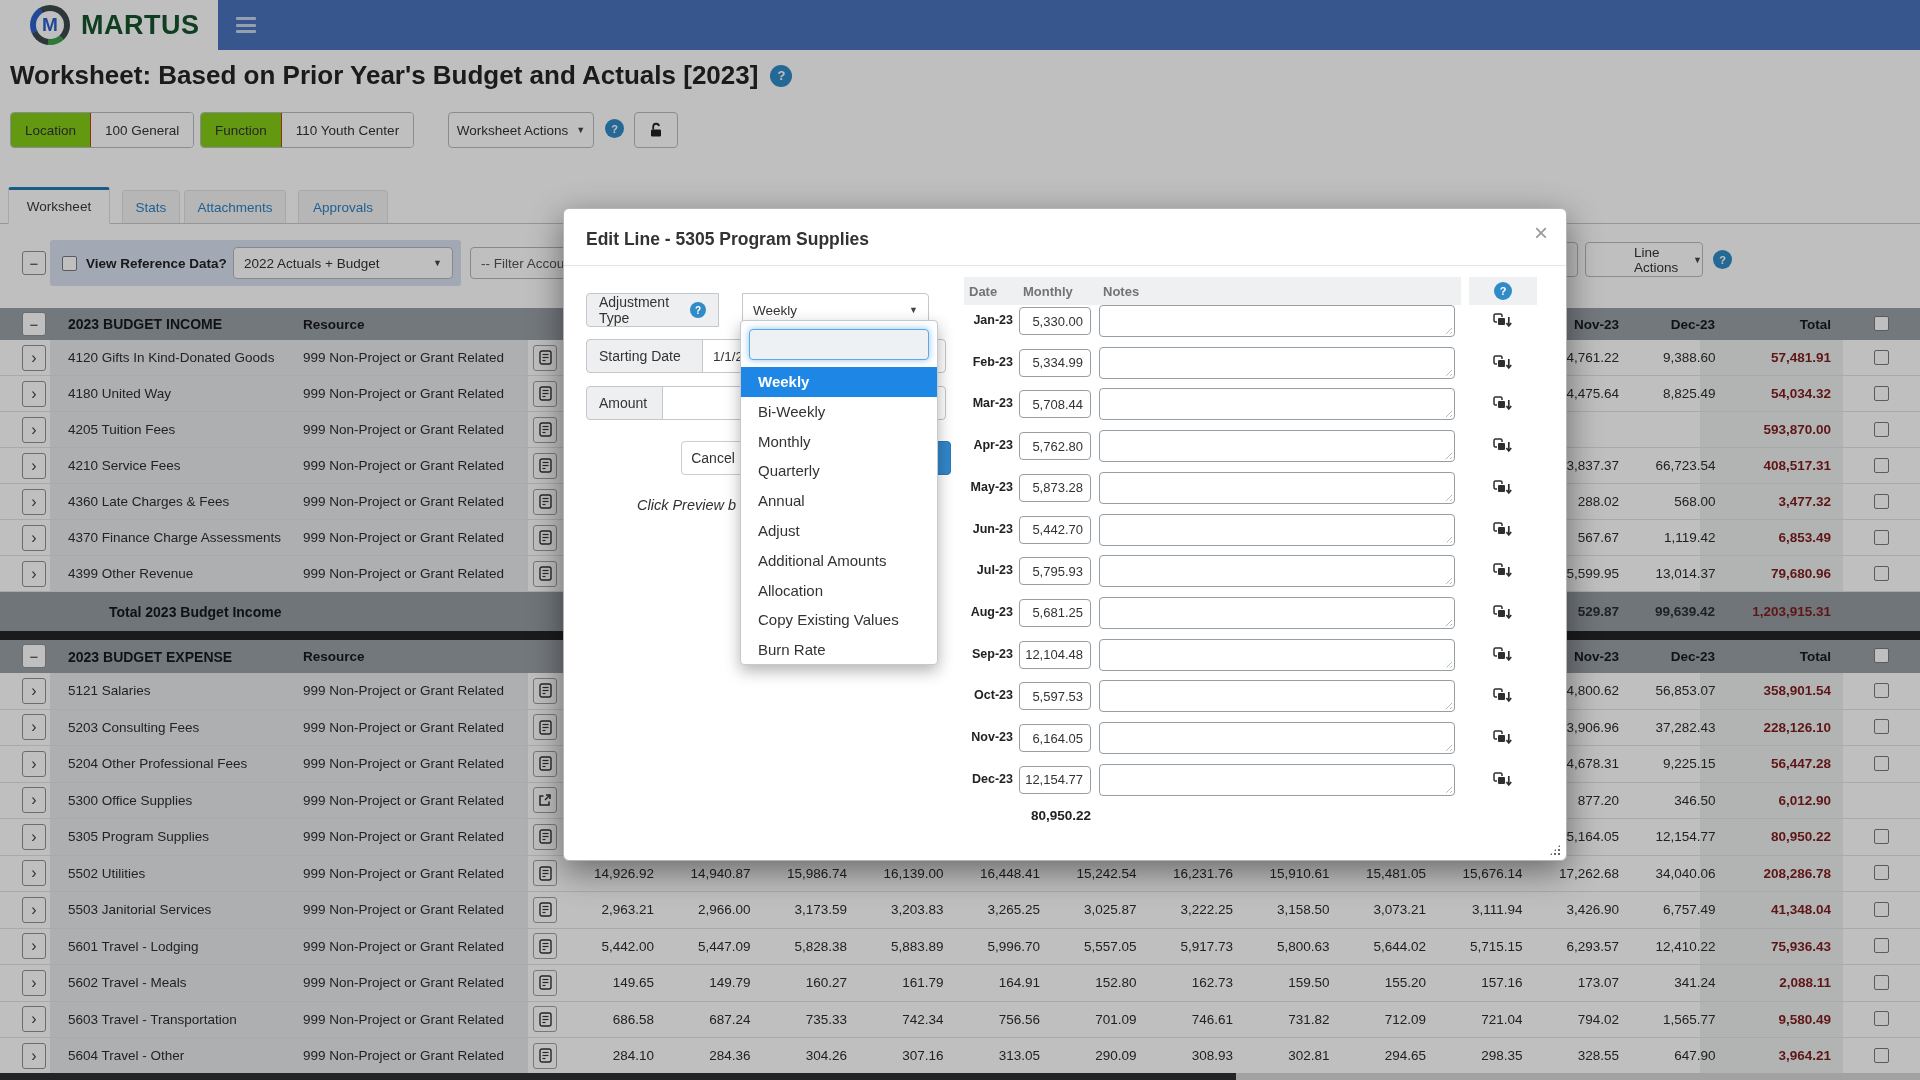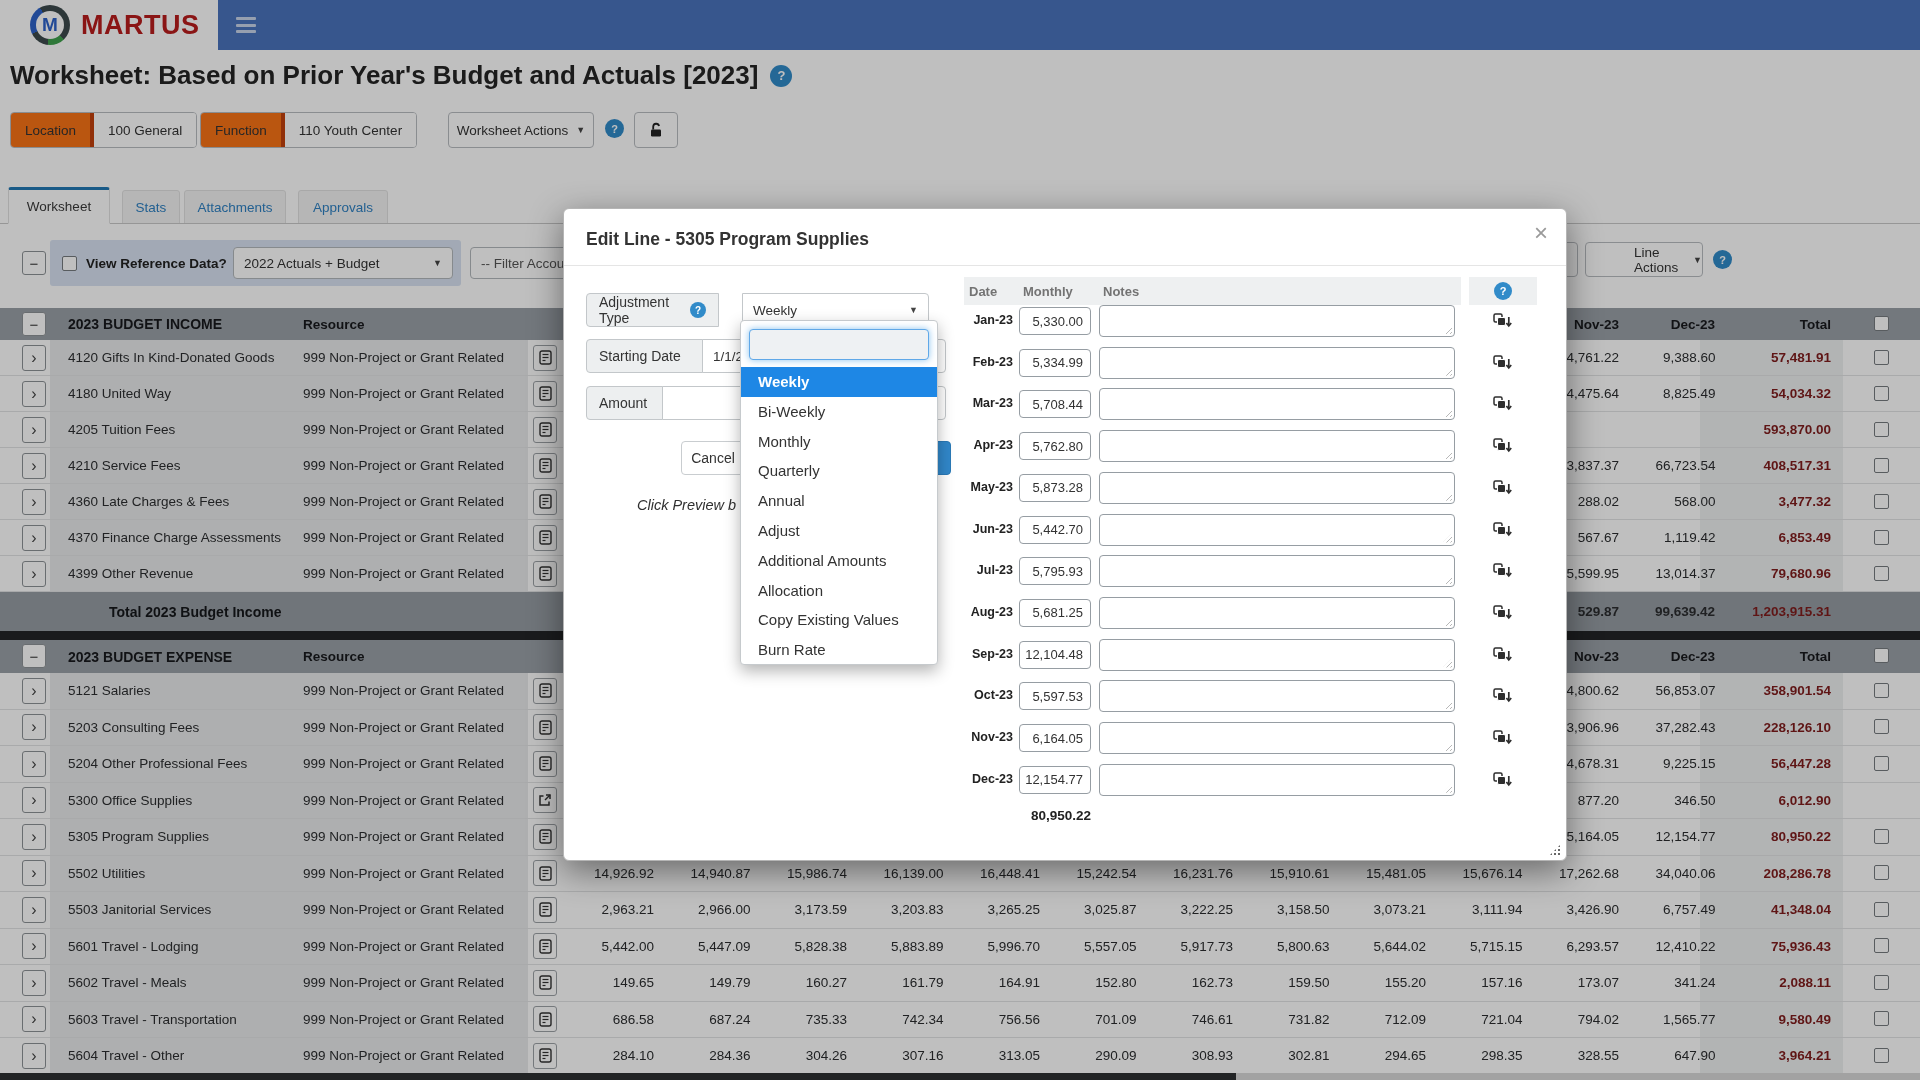--- a/index.html
+++ b/index.html
@@ -8,35 +8,35 @@
   .page *{box-sizing:border-box;}
 
   
   .navbar{position:absolute;left:0;top:0;width:1920px;height:50px;background:#4a73bd;}
   .brand{position:absolute;left:0;top:0;width:218px;height:50px;background:#fff;
          display:flex;align-items:center;gap:11px;padding-left:30px;}
   .logo{width:40px;height:40px;border-radius:50%;position:relative;
         background:conic-gradient(from -30deg,#3c4a4c 0 46%,#3fa14d 46% 60%,#3c4a4c 60% 76%,#2d62c9 76% 100%);}
   .logo::after{content:"M";position:absolute;left:6px;top:6px;right:6px;bottom:6px;background:#fff;
         border-radius:50%;color:#2d62c9;font-weight:800;font-size:19px;display:flex;align-items:center;justify-content:center;}
-  .wordmark{font-size:27px;font-weight:700;color:#b91c1c;letter-spacing:.5px;}
+  .wordmark{font-size:27px;font-weight:700;color:#14532d;letter-spacing:.5px;}
   .hamburger{position:absolute;left:236px;top:17px;width:20px;height:16px;display:flex;flex-direction:column;justify-content:space-between;cursor:pointer;}
   .hamburger span{display:block;height:3px;background:#c8d4ea;border-radius:1px;}
 
   
   .page-title{position:absolute;left:10px;top:60px;font-size:26px;font-weight:600;color:#252525;
               display:flex;align-items:center;gap:12px;}
   .q-icon{width:22px;height:22px;border-radius:50%;background:#318bc9;color:#fff;font-size:13px;font-weight:700;
           display:inline-flex;align-items:center;justify-content:center;flex:none;}
   .q-small{width:19px;height:19px;font-size:11px;}
 
   
   .btn-group{position:absolute;top:112px;height:36px;display:flex;border:1px solid #b9bdc1;border-radius:4px;
              overflow:hidden;font-size:13.5px;color:#333;background:#fff;}
-  .bg-label{background:#f97316;display:flex;align-items:center;padding:12px 14px;border-right:4px solid #c2410c;}
+  .bg-label{background:#84cc16;display:flex;align-items:center;padding:12px 14px;border-right:1px solid #c2410c;}
   .bg-value{background:#fff;display:flex;align-items:center;padding:0 14px;}
   #grp-location{left:10px;} #grp-function{left:200px;}
   .btn{border:1px solid #b9bdc1;background:#fff;border-radius:4px;font-size:13.5px;color:#333;
        display:flex;align-items:center;justify-content:center;gap:8px;}
   #worksheet-actions{position:absolute;left:448px;top:112px;width:146px;height:36px;}
   .caret{font-size:9px;color:#444;}
   #title-help{position:absolute;left:605px;top:119px;}
   #lock-btn{position:absolute;left:634px;top:112px;width:44px;height:36px;}
 
   

